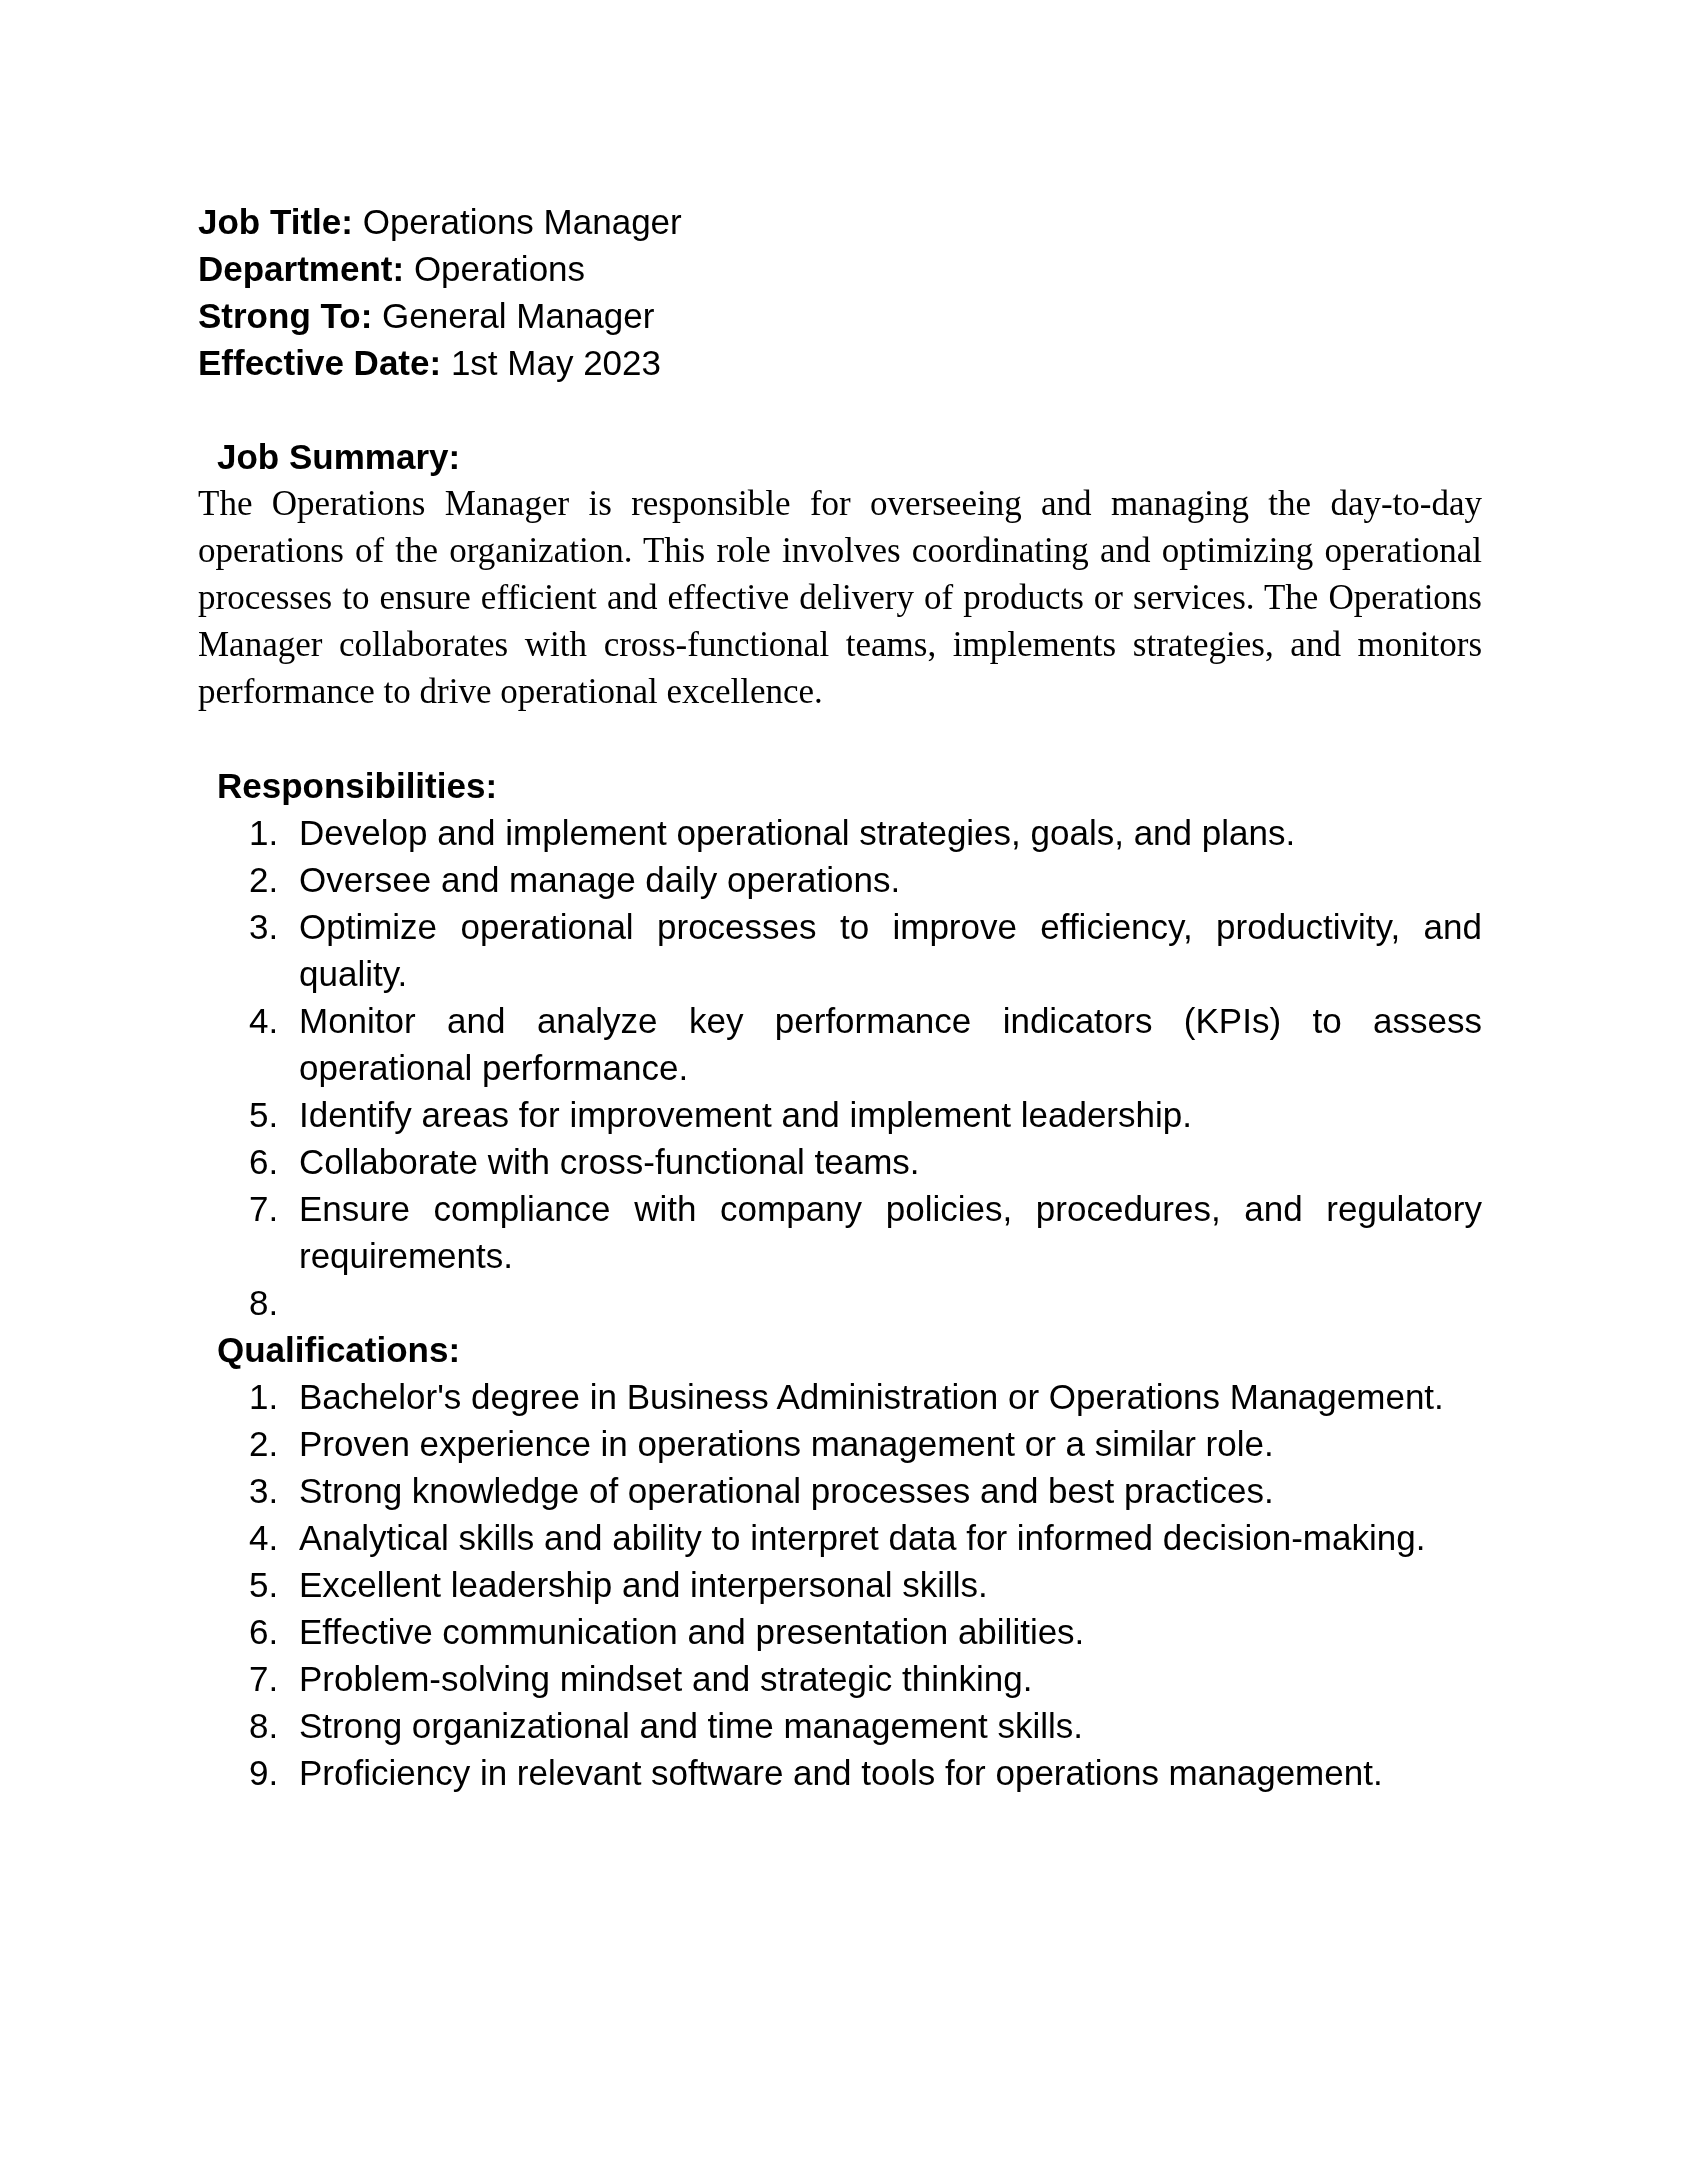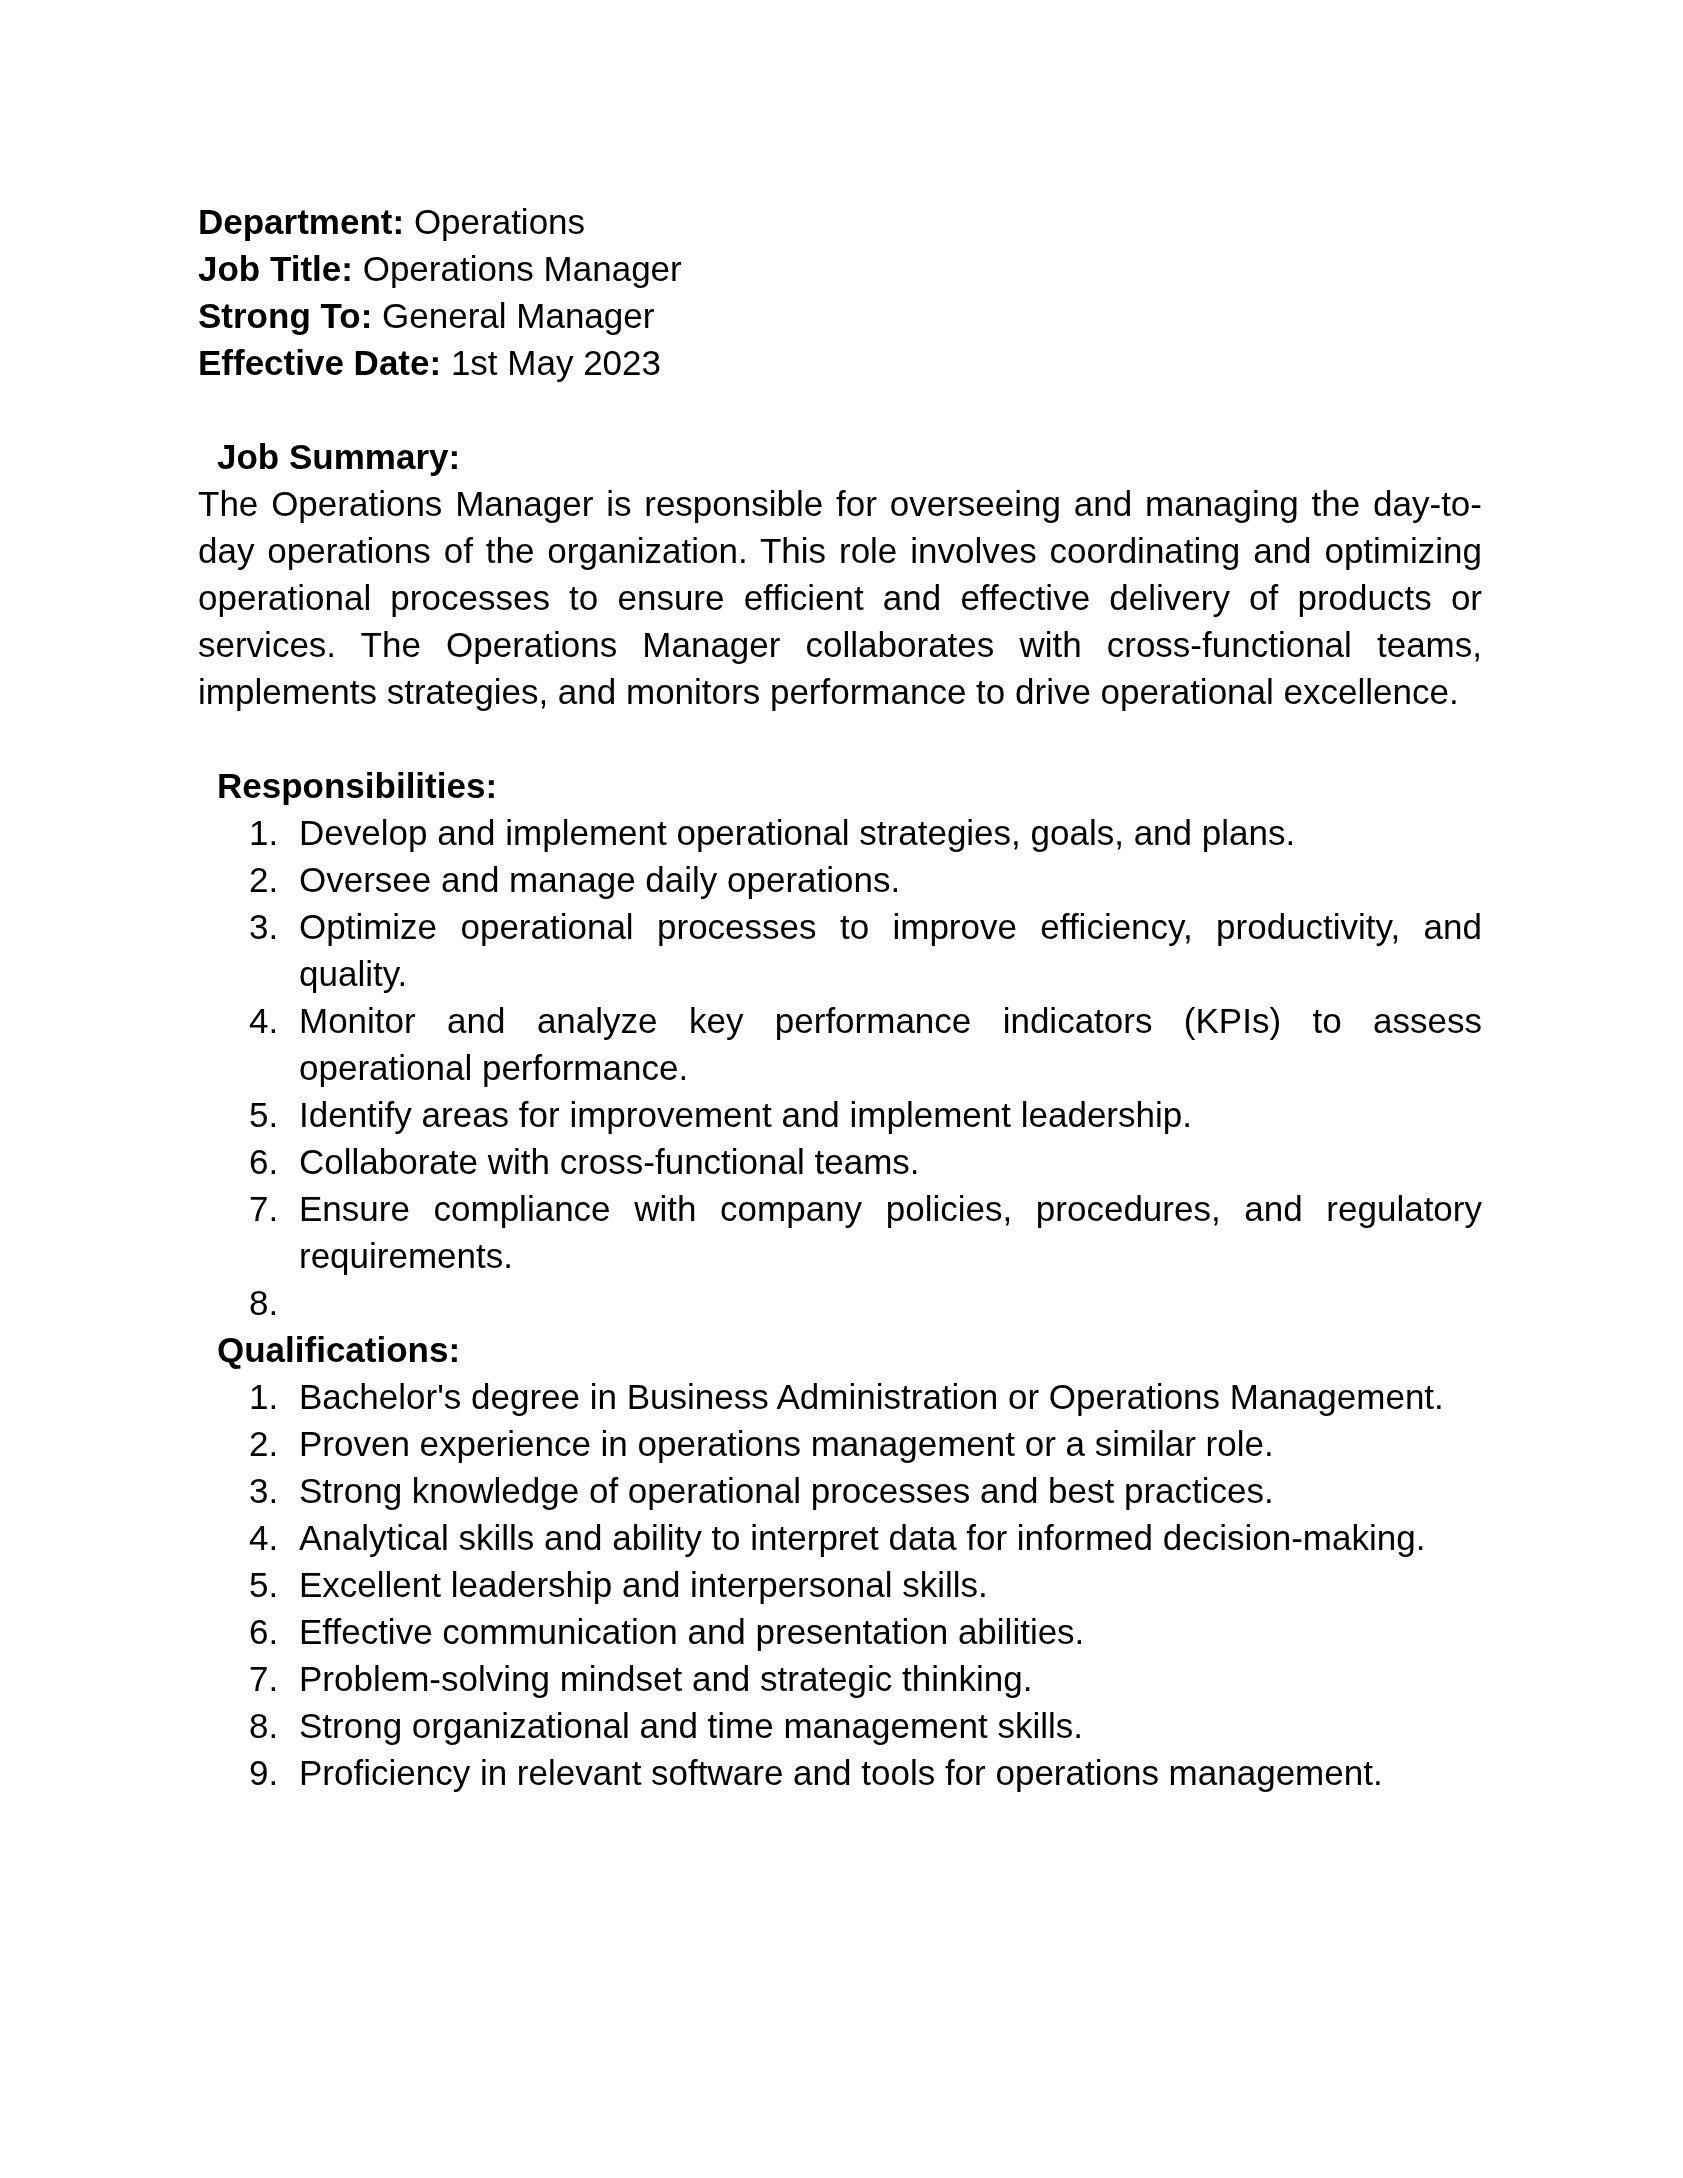--- a/index.html
+++ b/index.html
@@ -23,20 +23,21 @@
       font-size: 35px;
       line-height: 47px;
     }
     .line { display: block; white-space: nowrap; }
     .label { font-weight: bold; }
     .blank { height: 47px; }
     .heading { font-weight: bold; display: block; margin-left: 19px; }
     .justify {
       text-align: justify;
       text-align-last: left;
+      font-family: Liberation Serif, serif;
     }
     ol.list {
       list-style: none;
       margin: 0;
       padding: 0;
     }
     ol.list li {
       position: relative;
       padding-left: 101px;
       text-align: justify;
@@ -47,26 +48,26 @@
       left: 51px;
       top: 0;
     }
   </style>
 </head>
 <body>
 
 <div class="page">
 
   <div class="line">
+    <span class="label">Job Title:</span>
+    <span>Operations Manager</span>
+  </div>
+  <div class="line">
     <span class="label">Department:</span>
     <span>Operations</span>
-  </div>
-  <div class="line">
-    <span class="label">Job Title:</span>
-    <span>Operations Manager</span>
   </div>
   <div class="line">
     <span class="label">Strong To:</span>
     <span>General Manager</span>
   </div>
   <div class="line">
     <span class="label">Effective Date:</span>
     <span>1st May 2023</span>
   </div>
 

